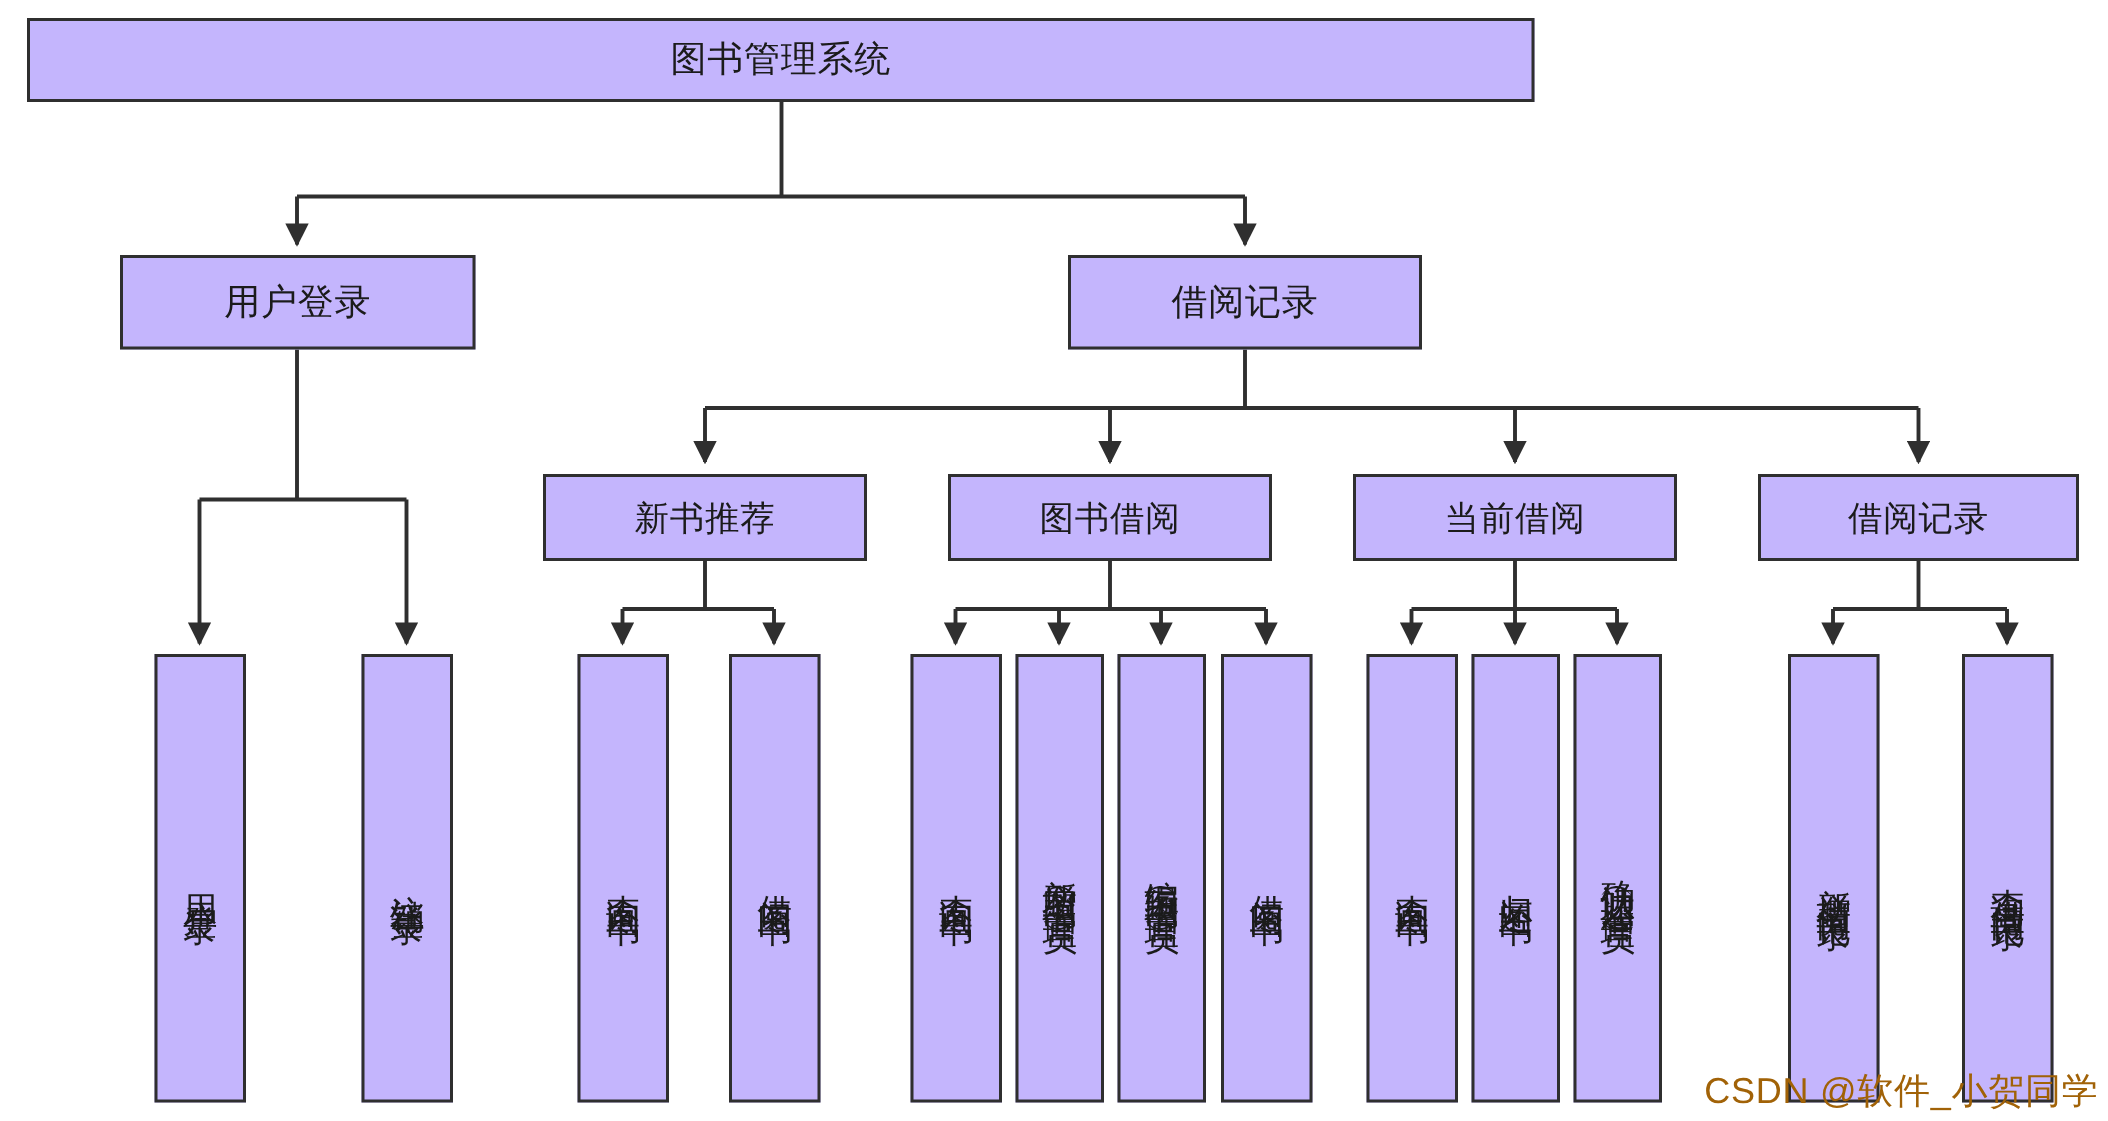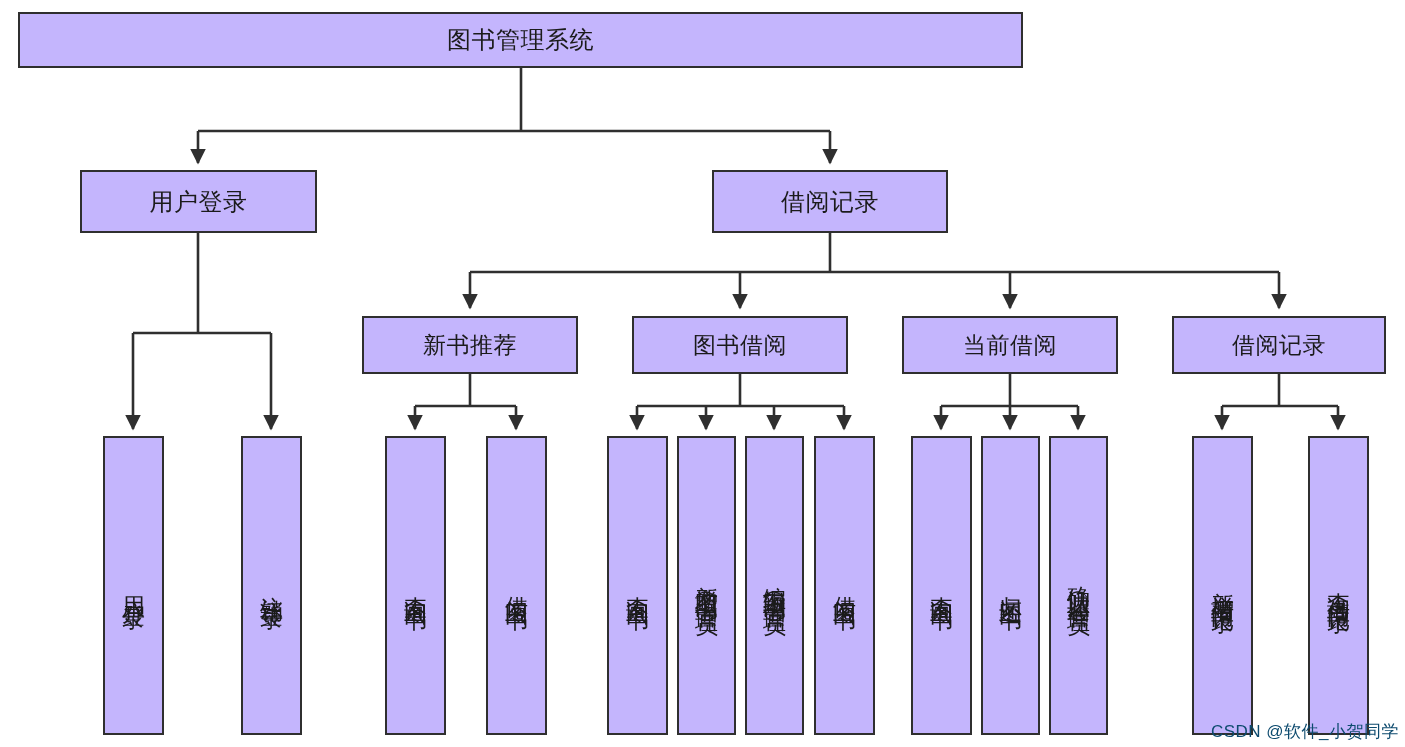--- a/index.html
+++ b/index.html
@@ -54,22 +54,22 @@
     white-space: nowrap;
   }
   .node.root .node-label { font-size: 24px; }
   .node.level2 .node-label { font-size: 24px; }
   .node.level3 .node-label { font-size: 23px; }
 
   #watermark {
     position: absolute;
     right: 6px;
     bottom: 4px;
-    font-size: 17px;
-    color: #0c4a6e;
+    font-size: 24px;
+    color: #a16207;
     letter-spacing: 0.5px;
     z-index: 5;
     user-select: none;
     white-space: nowrap;
   }
 </style>
 </head>
 <body>
 
 <div id="diagram-root">

